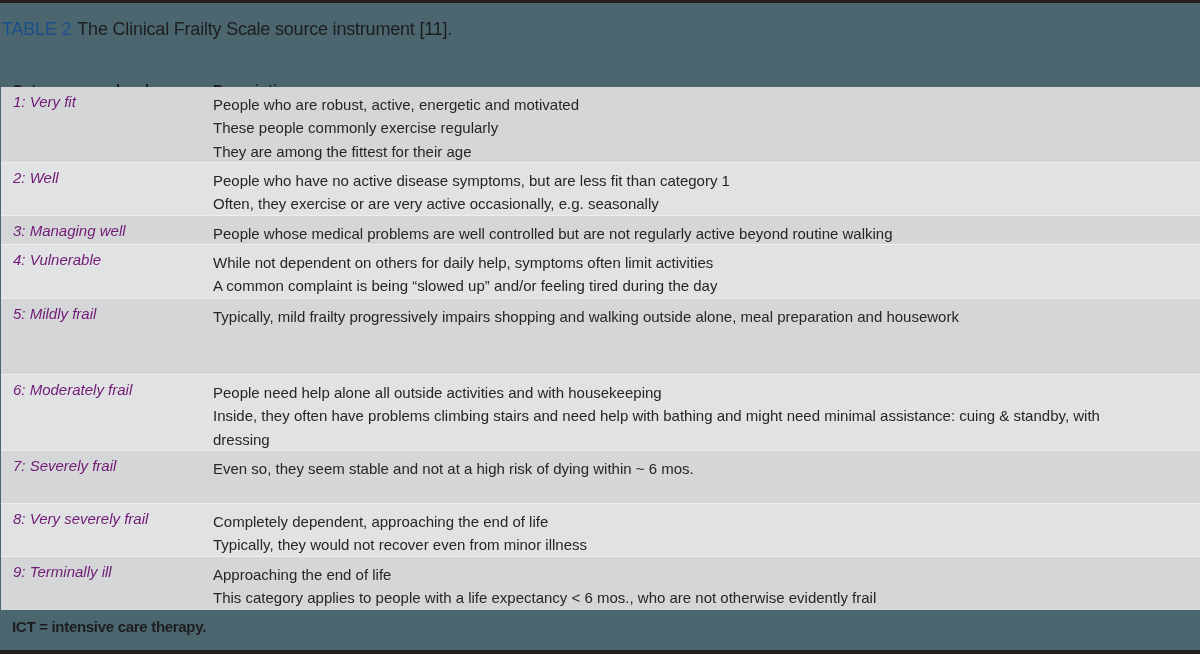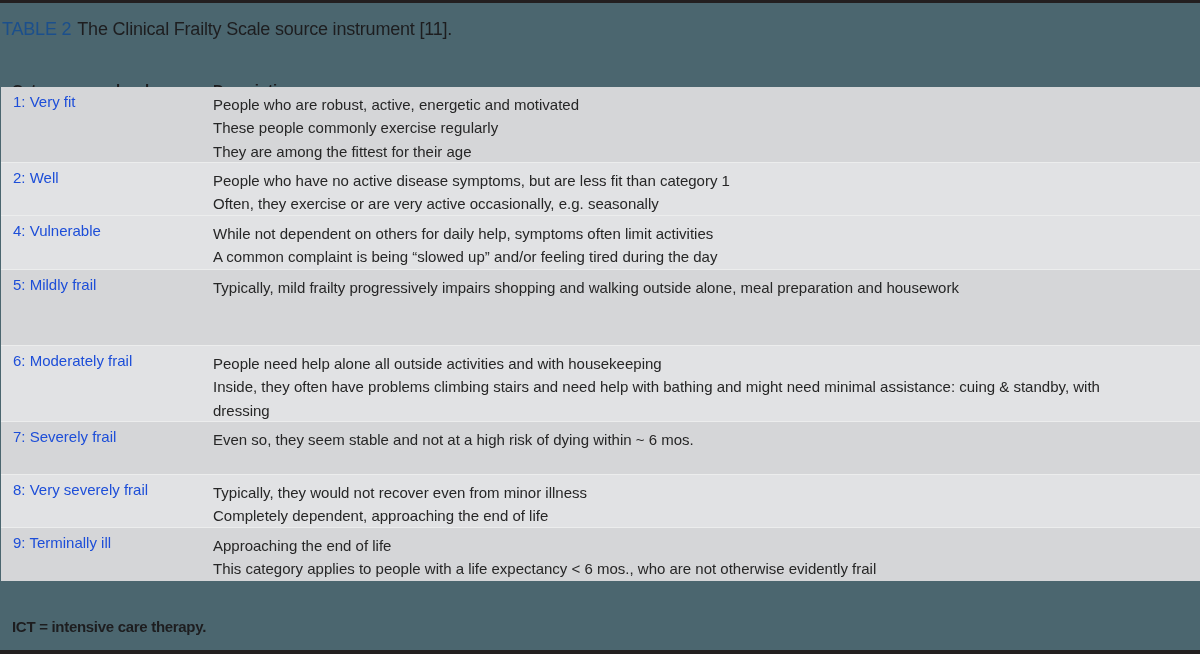--- a/index.html
+++ b/index.html
@@ -22,21 +22,21 @@
     font-size: 15px; font-weight: bold; color: #1d1d1f;
   }
   .thead .c1 { position: absolute; left: 12px; top: 3px; }
   .thead .c2 { position: absolute; left: 213px; top: 3px; }
   .tbody { position: absolute; left: 1px; top: 87px; width: 1199px; }
   .row { position: relative; width: 100%; box-sizing: border-box; border-bottom: 1px solid #eceded; }
   .row.dark { background: #d5d6d8; }
   .row.light { background: #e1e2e4; }
   .row .cat {
     position: absolute; left: 12px; top: 6px;
-    font-size: 15px; color: #1d4ed8; white-space: nowrap;
+    font-size: 15px; color: #701a75; white-space: nowrap; font-style: italic;
   }
   .row .desc {
     margin-left: 212px; padding-top: 6px; padding-bottom: 3px;
     font-size: 15px; color: #262626; line-height: 23.3px; padding-right: 40px;
   }
   .row .desc div { margin: 0; }
   .footnote {
     position: absolute; left: 12px; top: 618px;
     font-size: 15px; font-weight: bold; color: #1d1d1f; letter-spacing: -0.3px;
   }
@@ -64,20 +64,26 @@
       <div>They are among the fittest for their age</div>
     </div>
   </div>
   <div class="row light" style="height:53px">
     <span class="cat">2: Well</span>
     <div class="desc">
       <div>People who have no active disease symptoms, but are less fit than category 1</div>
       <div>Often, they exercise or are very active occasionally, e.g. seasonally</div>
     </div>
   </div>
+  <div class="row dark" style="height:29px">
+    <span class="cat">3: Managing well</span>
+    <div class="desc">
+      <div>People whose medical problems are well controlled but are not regularly active beyond routine walking</div>
+    </div>
+  </div>
   <div class="row light" style="height:54px">
     <span class="cat">4: Vulnerable</span>
     <div class="desc">
       <div>While not dependent on others for daily help, symptoms often limit activities</div>
       <div>A common complaint is being “slowed up” and/or feeling tired during the day</div>
     </div>
   </div>
   <div class="row dark" style="height:76px">
     <span class="cat">5: Mildly frail</span>
     <div class="desc">
@@ -93,22 +99,22 @@
   </div>
   <div class="row dark" style="height:53px">
     <span class="cat">7: Severely frail</span>
     <div class="desc">
       <div>Even so, they seem stable and not at a high risk of dying within ~ 6 mos.</div>
     </div>
   </div>
   <div class="row light" style="height:53px">
     <span class="cat">8: Very severely frail</span>
     <div class="desc">
+      <div>Completely dependent, approaching the end of life</div>
       <div>Typically, they would not recover even from minor illness</div>
-      <div>Completely dependent, approaching the end of life</div>
     </div>
   </div>
   <div class="row dark" style="height:53px; border-bottom:none">
     <span class="cat">9: Terminally ill</span>
     <div class="desc">
       <div>Approaching the end of life</div>
       <div>This category applies to people with a life expectancy &lt; 6 mos., who are not otherwise evidently frail</div>
     </div>
   </div>
 </div>

